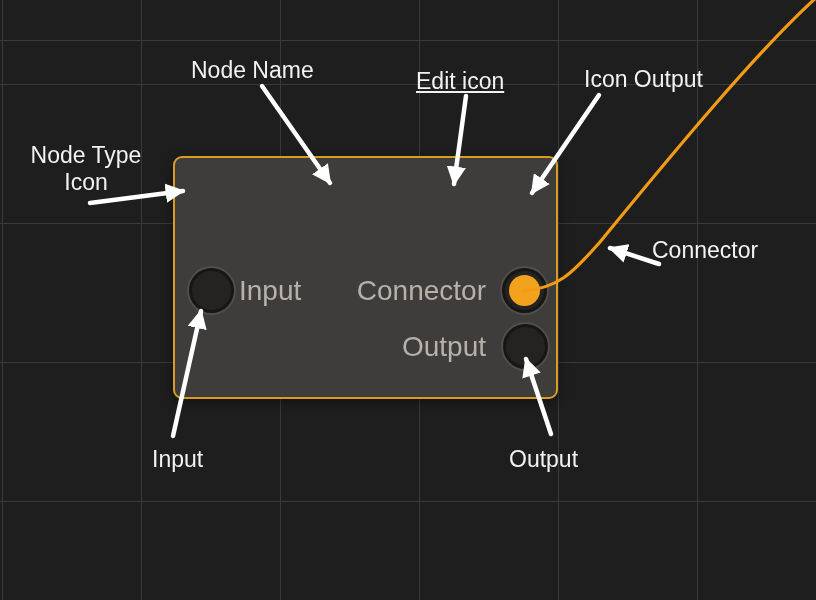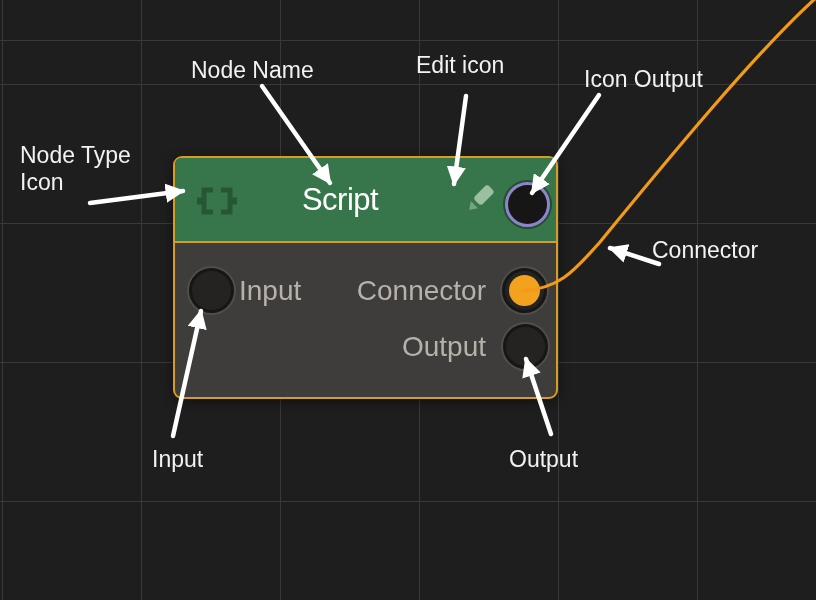--- a/index.html
+++ b/index.html
@@ -68,57 +68,31 @@
   }
   .lbl-input{left:64px;top:116px;}
   .lbl-connector{right:70px;top:116px;text-align:right;}
   .lbl-output{right:70px;top:172px;text-align:right;}
 
   
   .ann{
     position:absolute;color:#f2f2f2;font-size:23px;line-height:27px;
     white-space:nowrap;z-index:4;
   }
-  .ann-node-type{white-space:normal;width:132px;text-align:left;}
+  .ann-node-type{white-space:normal;width:132px;text-align:center;}
 
   
   .overlay{position:absolute;left:0;top:0;z-index:3;pointer-events:none;}
 </style>
 </head>
 <body>
 
 <div class="canvas">
 
   <div class="node">
-    <div class="node-header">
-
-      <span class="type-icon">
-        <svg width="40" height="28" viewBox="0 0 40 28">
-          <g stroke="#275635" stroke-width="5" fill="none">
-            <path d="M16 3 H7 V25 H16"></path>
-            <path d="M24 3 H33 V25 H24"></path>
-          </g>
-          <rect x="0" y="10.5" width="9" height="7" fill="#275635"></rect>
-          <rect x="31" y="10.5" width="9" height="7" fill="#275635"></rect>
-        </svg>
-      </span>
-
-      <div class="node-title">Script</div>
-
-      <span class="edit-icon">
-        <svg width="38" height="38" viewBox="0 0 38 38">
-          <g transform="rotate(45 19 19)">
-            <rect x="13.5" y="2" width="11" height="20" rx="3.5" fill="#a9c8ab" opacity="0.9"></rect>
-            <polygon points="14,25.5 24,25.5 19,33" fill="#a9c8ab" opacity="0.55"></polygon>
-          </g>
-        </svg>
-      </span>
-
-      <div class="port port-self"></div>
-    </div>
 
     <div class="port port-input"></div>
     <div class="port-label lbl-input">Input</div>
 
     <div class="port-label lbl-connector">Connector</div>
     <div class="port port-connector">
       <span class="port-dot"></span>
     </div>
 
     <div class="port-label lbl-output">Output</div>
@@ -139,20 +113,20 @@
       <line x1="466" y1="96" x2="454" y2="184" marker-end="url(#ah)"></line>
       <line x1="599" y1="95" x2="532" y2="193" marker-end="url(#ah)"></line>
       <line x1="90" y1="203" x2="183" y2="191" marker-end="url(#ah)"></line>
       <line x1="659" y1="264" x2="610" y2="248" marker-end="url(#ah)"></line>
       <line x1="173" y1="436" x2="201" y2="311" marker-end="url(#ah)"></line>
       <line x1="551" y1="434" x2="526" y2="359" marker-end="url(#ah)"></line>
     </g>
   </svg>
 
   <div class="ann" style="left:191px;top:57px;">Node Name</div>
-  <div class="ann" style="left:416px;top:52px;">Edit icon</div>
+  <div class="ann" style="left:416px;top:68px;text-decoration:underline;">Edit icon</div>
   <div class="ann" style="left:584px;top:66px;">Icon Output</div>
   <div class="ann ann-node-type" style="left:20px;top:142px;">Node Type Icon</div>
   <div class="ann" style="left:652px;top:237px;">Connector</div>
   <div class="ann" style="left:152px;top:446px;">Input</div>
   <div class="ann" style="left:509px;top:446px;">Output</div>
 
 </div>
 
 </body></html>

